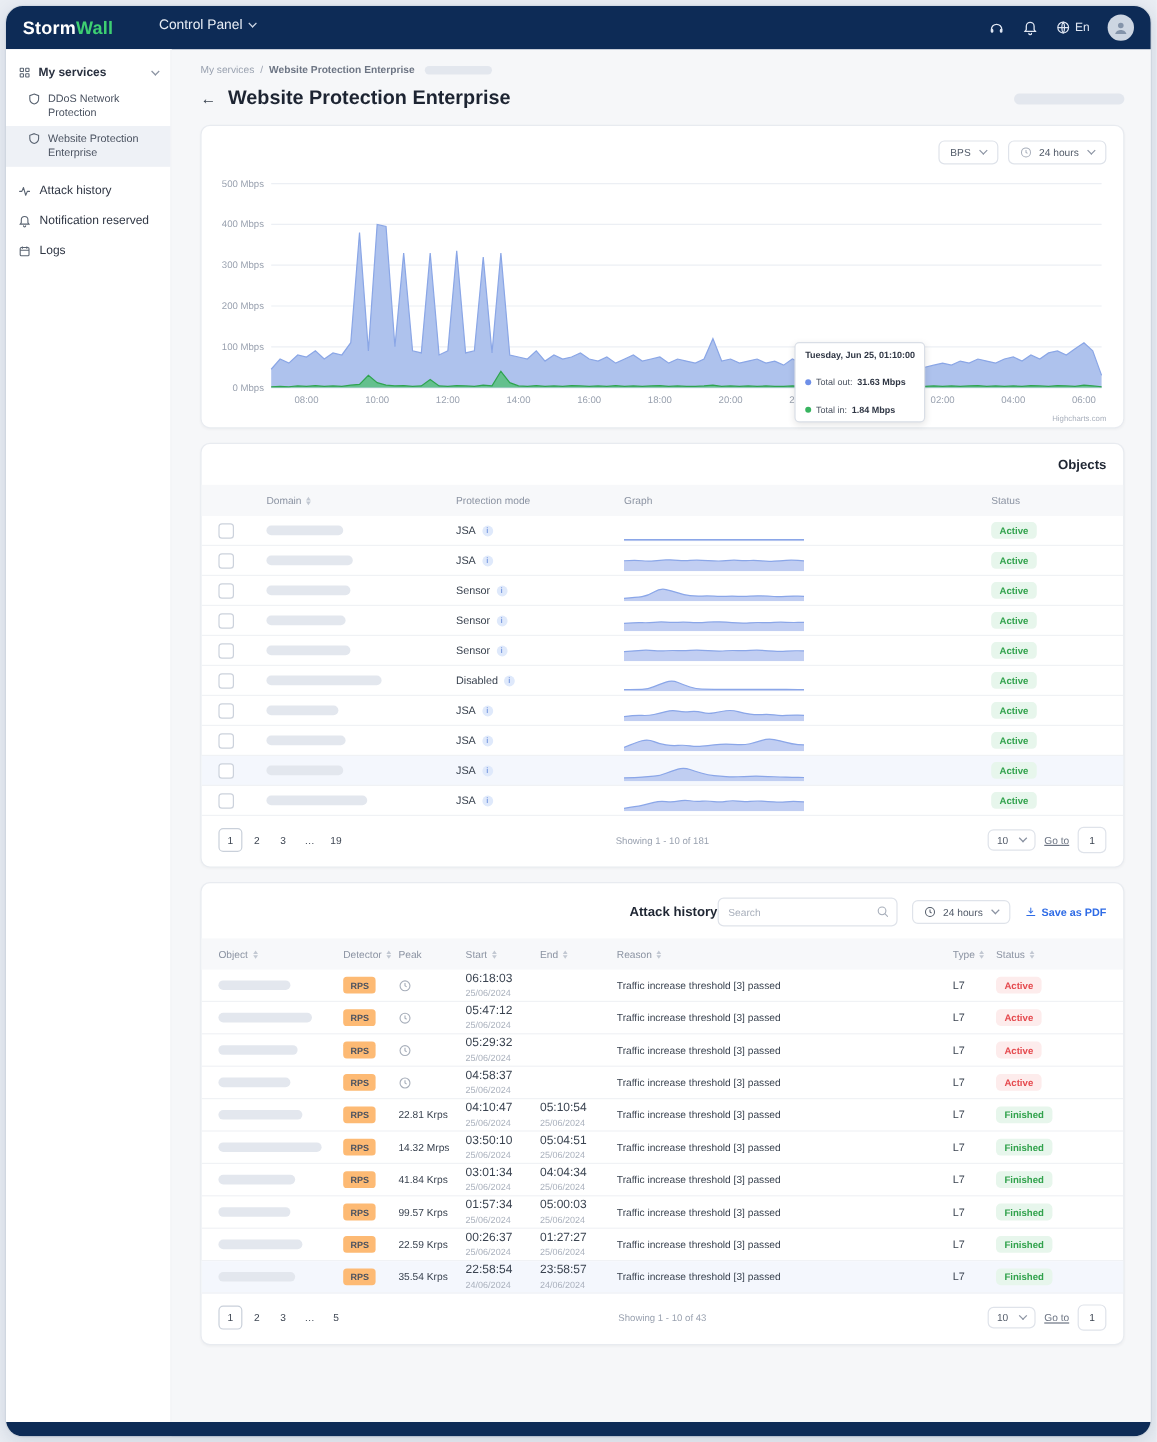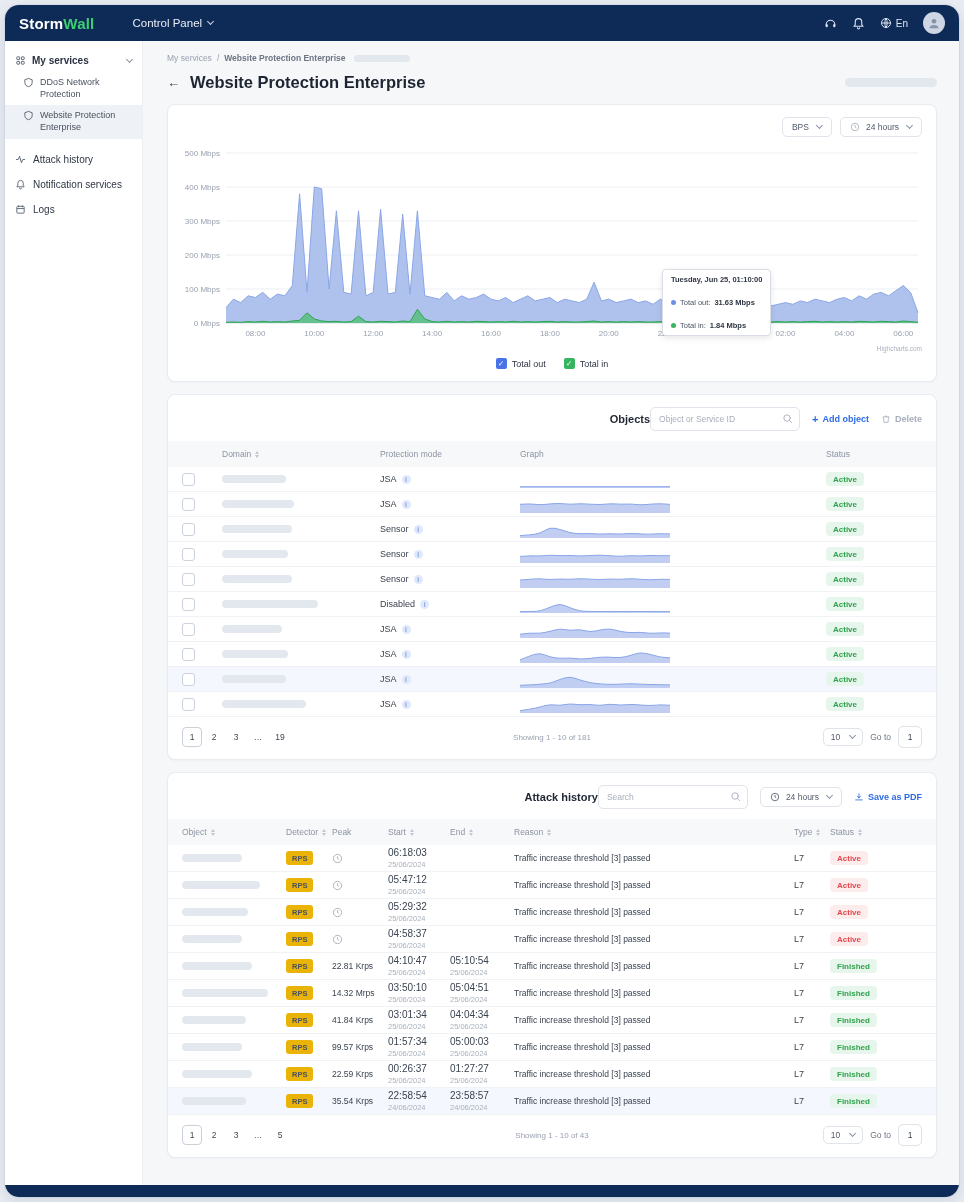--- a/index.html
+++ b/index.html
@@ -2,21 +2,21 @@
 <html><head>
 <meta charset="utf-8">
 <style>
   * { margin:0; padding:0; box-sizing:border-box; }
   html,body { width:964px; }
   body { height:1202px; overflow:hidden; background:#e9edf3; font-family:"Liberation Sans","DejaVu Sans",sans-serif; }
   .frame { width:954px; height:1192px; margin:5px auto; background:#f6f7f9; border-radius:14px; overflow:hidden; position:relative; box-shadow:0 0 0 1px rgba(13,43,86,.06), 0 4px 16px rgba(13,43,86,.12); }
 
   
   .topbar { height:36px; background:#0d2b56; display:flex; align-items:center; justify-content:space-between; padding:0 14px; }
-  .topbar-left { display:flex; align-items:center; gap:38px; }
+  .topbar-left { display:flex; align-items:flex-start; gap:38px; }
   .logo { font-size:15px; font-weight:700; letter-spacing:.2px; cursor:pointer; }
   .logo-storm { color:#ffffff; }
   .logo-wall { color:#3ecf72; }
   .cp-menu { display:flex; align-items:center; gap:6px; color:#e8edf5; font-size:11.5px; cursor:pointer; }
   .chev { width:5px; height:5px; border-right:1.5px solid #8b93a2; border-bottom:1.5px solid #8b93a2; transform:rotate(45deg); margin-top:-3px; }
   .chev-light { border-color:#cfd8e6; }
   .topbar-right { display:flex; align-items:center; gap:15px; }
   .tb-icon { color:#dfe6f2; display:flex; cursor:pointer; }
   .lang { display:flex; align-items:center; gap:4px; color:#dfe6f2; font-size:10px; cursor:pointer; }
   .avatar { width:22px; height:22px; border-radius:50%; background:#cdd6e2; color:#8494aa; display:flex; align-items:center; justify-content:center; overflow:hidden; cursor:pointer; }
@@ -49,21 +49,21 @@
   .card { background:#fff; border:1px solid #e8ebf0; border-radius:8px; margin-top:12px; box-shadow:0 1px 2px rgba(16,24,40,.03); }
   .chart-card { padding:12px 14px 6px; }
   .chart-controls { display:flex; justify-content:flex-end; gap:8px; }
   .select { display:inline-flex; align-items:center; gap:6px; border:1px solid #dfe3ea; border-radius:5px; padding:4px 9px; font-size:8.5px; color:#525b69; background:#fff; cursor:pointer; }
   .select .chev { margin-left:2px; }
   .select.xs { padding:3px 7px; gap:8px; }
 
   .chart-wrap { position:relative; margin-top:8px; }
   #main-chart text { font-size:8px; fill:#99a1af; font-family:"Liberation Sans","DejaVu Sans",sans-serif; }
   .credit { position:absolute; right:0; bottom:-3px; font-size:6.5px; color:#a9b0bc; cursor:pointer; }
-  .tooltip { position:absolute; left:480px; top:124px; background:#fff; border:1px solid #d9dee6; border-radius:4px; padding:5px 8px; box-shadow:0 2px 6px rgba(0,0,0,.10); white-space:nowrap; z-index:2; }
+  .tooltip { position:absolute; left:480px; top:140px; background:#fff; border:1px solid #d9dee6; border-radius:4px; padding:5px 8px; box-shadow:0 2px 6px rgba(0,0,0,.10); white-space:nowrap; z-index:2; }
   .tt-title { font-size:7.5px; font-weight:700; color:#2f3644; margin-bottom:3px; }
   .tt-row { display:flex; align-items:center; gap:4px; font-size:7.5px; color:#4a5260; margin-top:14px; }
   .dot { width:5px; height:5px; border-radius:50%; flex-shrink:0; }
   .tt-val { font-weight:700; color:#2f3644; }
   .legend { display:flex; justify-content:center; gap:18px; padding:9px 0 6px; }
   .legend-item { display:flex; align-items:center; gap:5px; font-size:9px; color:#2f3644; cursor:pointer; }
   .legend-check { width:11px; height:11px; border-radius:2px; display:inline-flex; align-items:center; justify-content:center; }
   .legend-check::after { content:"✓"; color:#fff; font-size:7.5px; font-weight:700; }
 
   
@@ -92,37 +92,37 @@
   .sort::after { content:""; border-left:2.5px solid transparent; border-right:2.5px solid transparent; border-top:3px solid #c2c8d2; }
   .cb { width:13px; height:13px; border:1px solid #ccd2dc; border-radius:3px; background:#fff; display:inline-block; cursor:pointer; }
   .cell { display:flex; align-items:center; }
   .mode { gap:5px; }
   .info { width:9px; height:9px; border-radius:50%; background:#dfe9fb; color:#7d9ce0; display:inline-flex; align-items:center; justify-content:center; cursor:pointer; }
   .info::after { content:"i"; font-size:6.5px; font-weight:700; }
   .badge { display:inline-block; padding:2.5px 7px; border-radius:4px; font-size:8px; font-weight:700; }
   .objects-table .badge.v-active { background:#e7f6ec; color:#31a24c; }
   .attacks-table .badge.v-active { background:#fdecec; color:#e5484d; }
   .attacks-table .badge.v-finished { background:#e7f6ec; color:#31a24c; }
-  .chip { background:#eab308; color:#4a5260; font-size:7.5px; font-weight:700; padding:2.5px 6px; border-radius:3px; }
+  .chip { background:#fdba74; color:#4a5260; font-size:7.5px; font-weight:700; padding:2.5px 6px; border-radius:3px; }
   .peak-val { font-size:8.5px; }
   .peak-val:not(:empty) + .clock-wait { display:none; }
   .clock-wait { color:#a7aeba; display:flex; }
   .dt { flex-direction:column; align-items:flex-start; justify-content:center; line-height:1.25; }
   .dt .t { font-size:10px; color:#3a4350; }
   .dt .d { font-size:7.5px; color:#aab1bd; }
   .reason { font-size:8.5px; }
 
   
   .pager { display:flex; align-items:center; padding:9px 14px 11px; position:relative; }
   .pages { display:flex; gap:2px; }
   .page { min-width:20px; height:20px; padding:0 4px; background:transparent; border:1px solid transparent; border-radius:4px; font-size:8.5px; color:#3f4754; display:flex; align-items:center; justify-content:center; cursor:pointer; font-family:inherit; }
   .page.v-true { border-color:#c9d0da; background:#fff; }
   .pager-summary { position:absolute; left:50%; transform:translateX(-50%); font-size:8px; color:#9aa2b0; }
   .pager-right { margin-left:auto; display:flex; align-items:center; gap:7px; }
-  .goto-label { font-size:8.5px; color:#6d7584; }
+  .goto-label { font-size:8.5px; color:#6d7584;text-decoration:underline; }
   .goto-input { width:24px; height:22px; border:1px solid #dfe3ea; border-radius:5px; text-align:center; font-size:8.5px; color:#3a4350; outline:none; font-family:inherit; }
 
   
   .page-footer { display:flex; justify-content:space-between; align-items:center; padding:16px 2px 8px; font-size:8.5px; color:#7d8694; }
   .foot-link { color:#2e6be6; cursor:pointer; }
   .bottom-strip { position:absolute; bottom:0; left:0; right:0; height:12px; background:#0d2b56; }
   .spark svg { display:block; }
 </style>
 </head>
 <body>
@@ -214,21 +214,21 @@
           </span>
           <span>Attack history</span>
         </div>
         <div class="side-link">
           <span class="s-icon">
             <svg viewBox="0 0 24 24" width="11" height="11" fill="none" stroke="currentColor" stroke-width="2" stroke-linecap="round">
                 <path d="M6 9a6 6 0 0 1 12 0v5l2 3H4l2-3z"></path>
                 <path d="M10 20a2 2 0 0 0 4 0"></path>
               </svg>
           </span>
-          <span>Notification services</span>
+          <span>Notification reserved</span>
         </div>
         <div class="side-link">
           <span class="s-icon">
             <svg viewBox="0 0 24 24" width="11" height="11" fill="none" stroke="currentColor" stroke-width="2">
                 <rect x="4" y="5" width="16" height="15" rx="2"></rect>
                 <path d="M4 10h16M8 3v4M16 3v4"></path>
               </svg>
           </span>
           <span>Logs</span>
         </div>
@@ -310,59 +310,25 @@
               </div>
                 <div class="tt-row">
                 <span class="dot" style="background-color: rgb(55, 180, 95);"></span>
                 <span>Total in:</span>
                 <span class="tt-val">1.84 Mbps</span>
               </div>
               </div>
           </div>
           <div class="credit">Highcharts.com</div>
         </div>
-        <div class="legend">
-
-        <div class="legend-item">
-            <span class="legend-check" style="background-color: rgb(72, 114, 232);"></span>
-            <span>Total out</span>
-          </div>
-            <div class="legend-item">
-            <span class="legend-check" style="background-color: rgb(55, 180, 95);"></span>
-            <span>Total in</span>
-          </div>
-          </div>
       </section>
 
       <section class="card objects-table">
         <div class="card-head">
           <h2 class="card-title">Objects</h2>
-          <div class="head-actions">
-            <div class="search-box">
-              <input placeholder="Object or Service ID" style="">
-              <span class="mag">
-                <svg viewBox="0 0 24 24" width="11" height="11" fill="none" stroke="currentColor" stroke-width="2" stroke-linecap="round">
-                    <circle cx="11" cy="11" r="7"></circle>
-                    <line x1="16.5" y1="16.5" x2="21" y2="21"></line>
-                  </svg>
-              </span>
-            </div>
-            <button class="link-btn">
-              <span class="plus-icon"></span>
-              <span>Add object</span>
-            </button>
-            <button class="link-btn del-btn">
-              <span style="display:flex;">
-                <svg viewBox="0 0 24 24" width="10" height="10" fill="none" stroke="currentColor" stroke-width="2">
-                    <path d="M4 7h16M10 7V5h4v2M6 7l1 13h10l1-13"></path>
-                  </svg>
-              </span>
-              <span>Delete</span>
-            </button>
-          </div>
         </div>
         <div class="thead o-grid">
           <span class="th">
               <span class="cb" style="visibility:hidden;"></span>
             </span>
           <span class="th">
               <span>Domain</span>
               <span class="sort"></span>
             </span>
           <span class="th">Protection mode</span>

